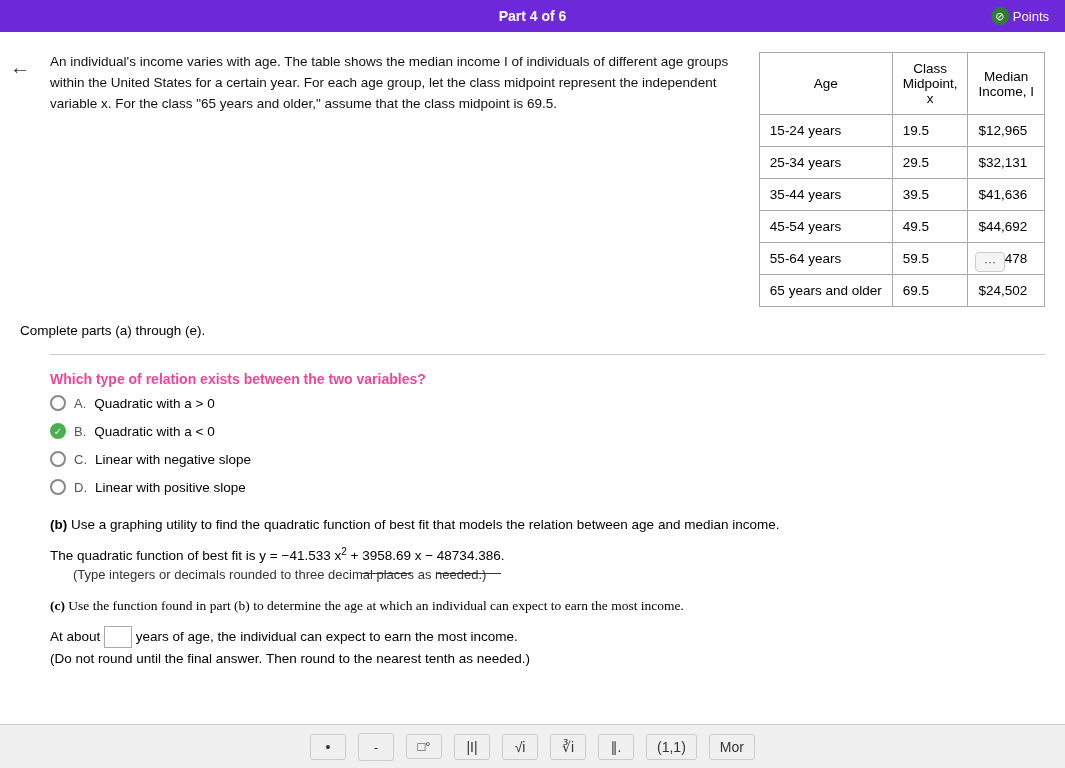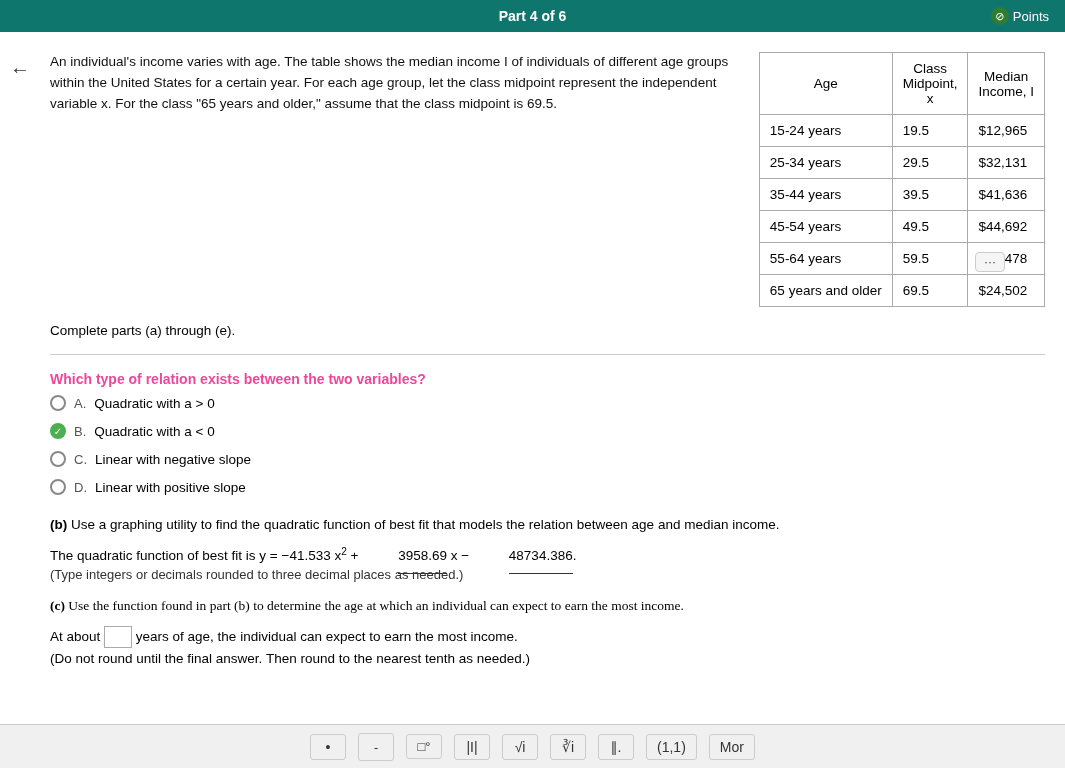--- a/index.html
+++ b/index.html
@@ -6,21 +6,21 @@
     body {
       font-family: Arial, sans-serif;
       font-size: 14px;
       background: #e8e8e8;
       width: 1065px;
       min-height: 768px;
       overflow: hidden;
     }
 
     .top-bar {
-      background: #0f766e;
+      background: #6d28d9;
       height: 32px;
       display: flex;
       align-items: center;
       justify-content: center;
       position: relative;
     }
     .top-bar-title {
       color: white;
       font-size: 14px;
       font-weight: bold;
@@ -91,21 +91,20 @@
       font-weight: normal;
     }
     .data-table .col-header {
       text-align: center;
     }
     .data-table td.num {
       text-align: left;
     }
 
     .complete-parts {
-      margin-left: 30px;
       margin-top: 10px;
       font-size: 13.5px;
       margin-bottom: 8px;
     }
 
     .more-btn {
       position: absolute;
       right: 60px;
       top: 220px;
       background: #f5f5f5;
@@ -196,20 +195,21 @@
 
     .equation-line {
       font-size: 13.5px;
       margin-bottom: 4px;
     }
 
     .eq-note {
       font-size: 13px;
       color: #333;
       margin-bottom: 14px;
+      margin-left: 23px;
     }
 
     .part-c-section {
       margin-left: 30px;
       margin-bottom: 14px;
     }
 
     .part-c-question {
       font-size: 13.5px;
       margin-bottom: 10px;
@@ -253,21 +253,21 @@
       padding: 4px 10px;
       font-size: 14px;
       cursor: pointer;
       color: #333;
       min-width: 36px;
       text-align: center;
     }
 
     sup { font-size: 10px; vertical-align: super; }
 
-    .underline-dot { border-bottom: 1px solid #333; padding-bottom: 10px; margin-left: 36px; }
+    .underline-dot { border-bottom: 1px solid #333; padding-bottom: 10px; }
   </style>
 </head>
 <body>
 
 <div class="top-bar">
   <span class="top-bar-title">Part 4 of 6</span>
   <div class="top-bar-points">
     <span class="points-icon">⊘</span>
     <span>Points</span>
   </div>

